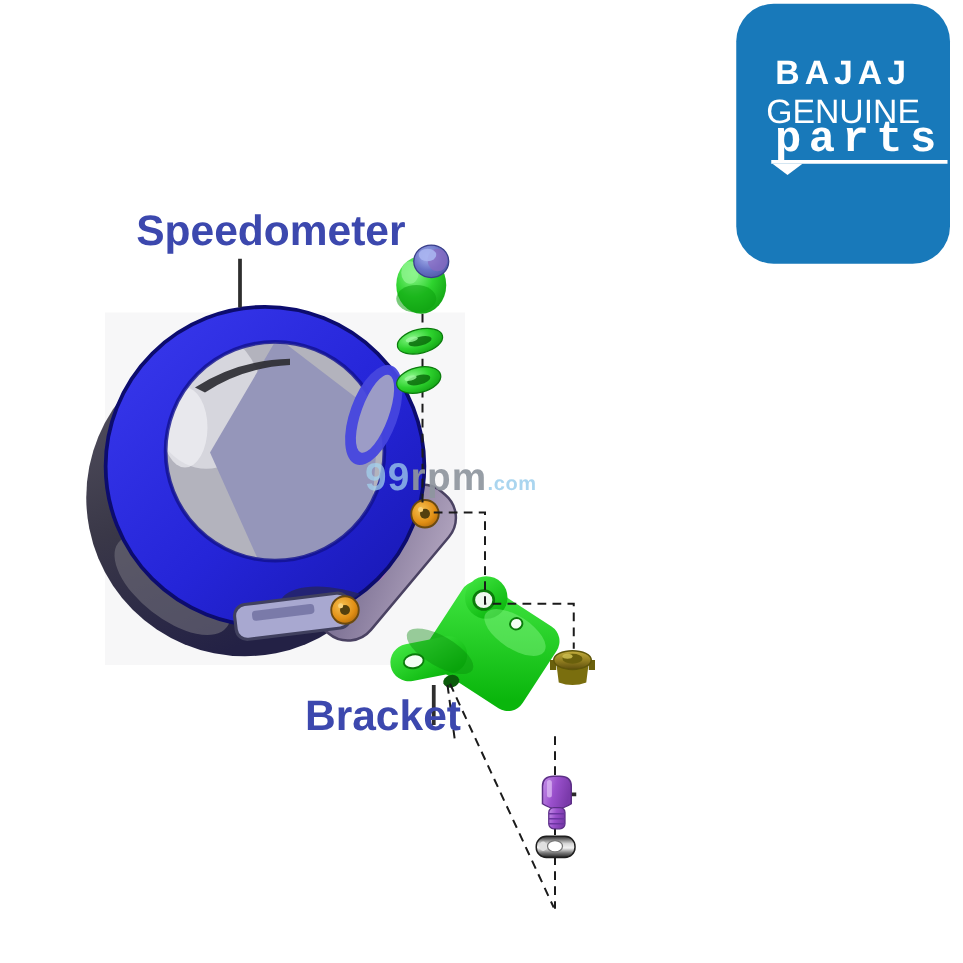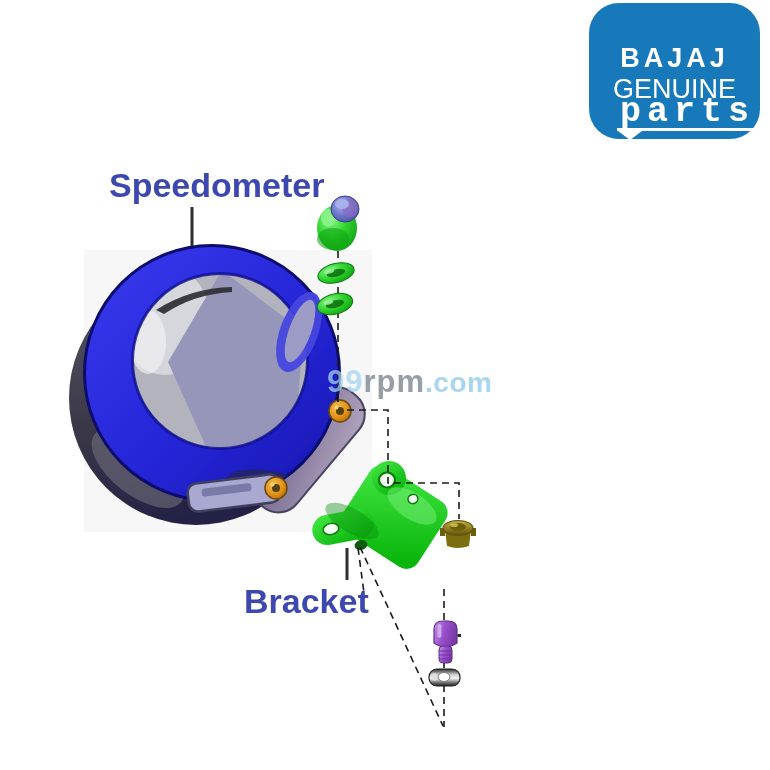--- a/index.html
+++ b/index.html
@@ -16,30 +16,30 @@
   }
   .photo-bg{
     position:absolute;left:84px;top:250px;width:288px;height:282px;background:#f7f7f8;
   }
   .diagram{position:absolute;left:0;top:0;width:770px;height:770px;}
   .label{
     position:absolute;color:var(--label-blue,#3c48ae);font-size:34px;font-weight:700;
     line-height:1;white-space:nowrap;
   }
   .label-speedo{left:109px;top:168px;}
-  .label-bracket{left:244px;top:584px;text-align:right;}
+  .label-bracket{left:244px;top:556px;text-align:right;}
   .watermark{
     position:absolute;left:292px;top:366px;font-weight:700;font-size:31px;
     letter-spacing:1px;line-height:1;white-space:nowrap;opacity:.92;
   }
-  .wm-99{color:var(--watermark-blue,#a3d2ee);opacity:.8;margin-left:35px;}
+  .wm-99{color:var(--watermark-blue,#a3d2ee);opacity:.8;}
   .wm-rpm{color:var(--watermark-gray,#8f969f);}
-  .wm-com{color:var(--watermark-blue,#a3d2ee);font-size:28px;letter-spacing:.5px;}
+  .wm-com{color:var(--watermark-blue,#a3d2ee);font-size:16px;letter-spacing:.5px;}
   .logo{
-    position:absolute;left:589px;top:3px;width:171px;height:136px;
+    position:absolute;left:589px;top:3px;width:171px;height:208px;
     background:var(--logo-blue,#1879ba);border-radius:30px;color:#fff;
   }
   .logo-brand{
     position:absolute;top:42px;left:0;right:0;text-align:center;
     font-size:27px;font-weight:700;letter-spacing:4px;line-height:1;
   }
   .logo-genuine{
     position:absolute;top:73px;left:0;right:0;text-align:center;
     font-size:27px;font-weight:400;letter-spacing:0px;line-height:1;
   }

